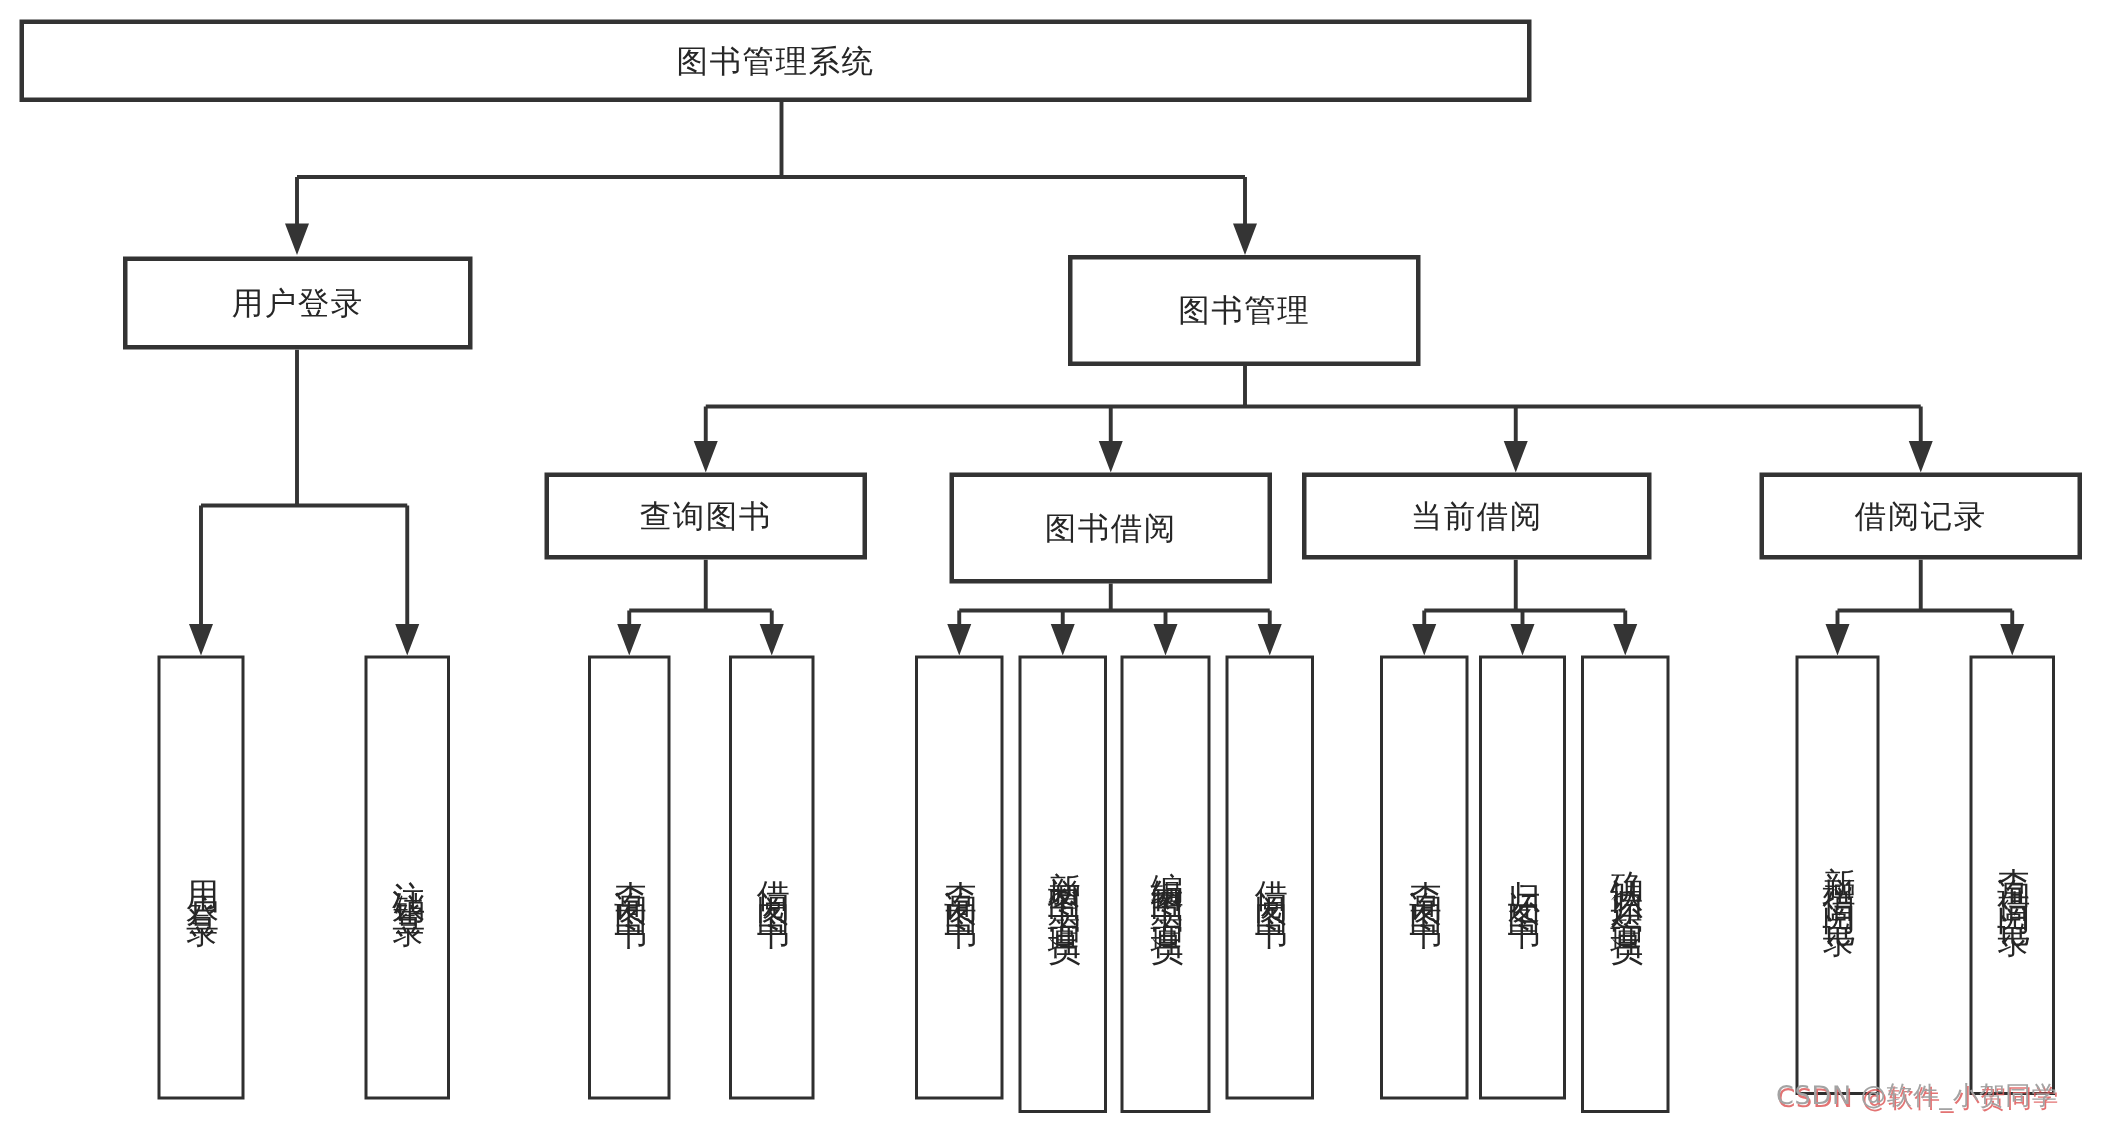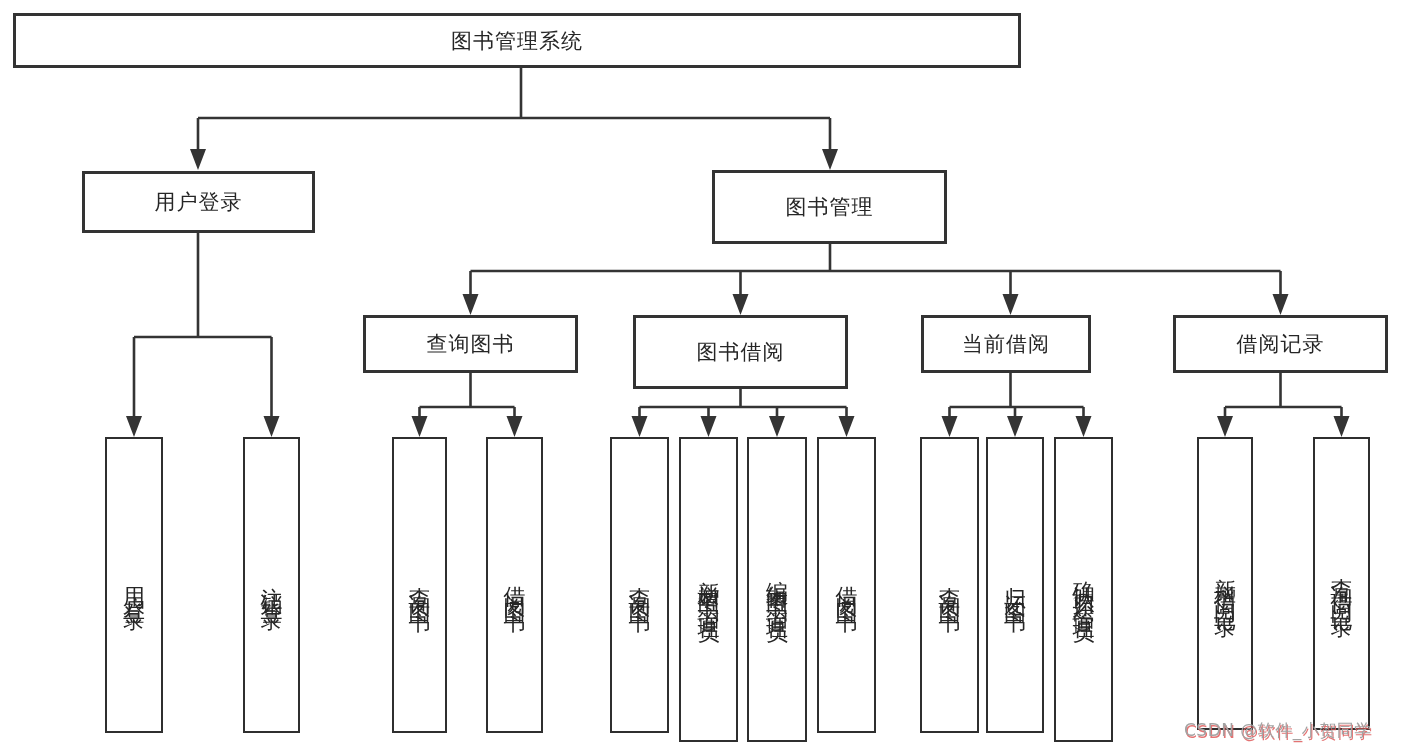--- a/index.html
+++ b/index.html
@@ -79,21 +79,21 @@
   <div class="node" style="left:712px;top:170px;width:235px;height:74px;">
     <span>图书管理</span>
   </div>
 
   <div class="node" style="left:363px;top:315px;width:215px;height:58px;">
     <span>查询图书</span>
   </div>
   <div class="node" style="left:633px;top:315px;width:215px;height:74px;">
     <span>图书借阅</span>
   </div>
-  <div class="node" style="left:921px;top:315px;width:170px;height:58px;">
+  <div class="node" style="left:868px;top:315px;width:233px;height:58px;">
     <span>当前借阅</span>
   </div>
   <div class="node" style="left:1173px;top:315px;width:215px;height:58px;">
     <span>借阅记录</span>
   </div>
 
   <div class="leaf" style="left:105px;top:437px;width:58px;height:296px;">
     <span class="vtext">用户登录</span>
   </div>
   <div class="leaf" style="left:243px;top:437px;width:57px;height:296px;">

